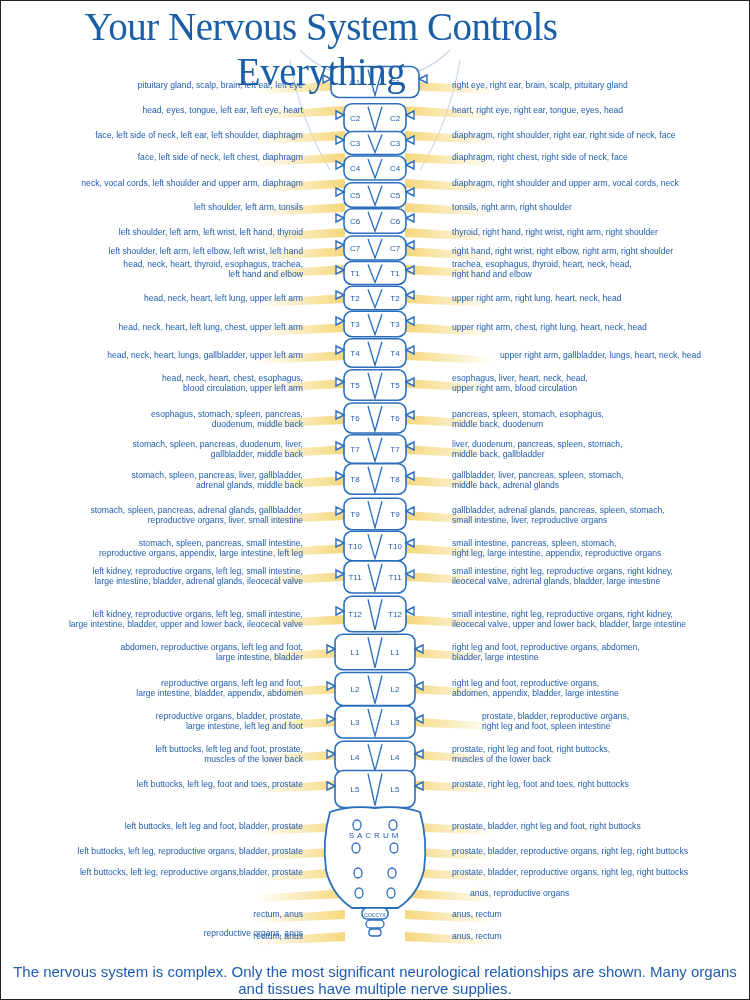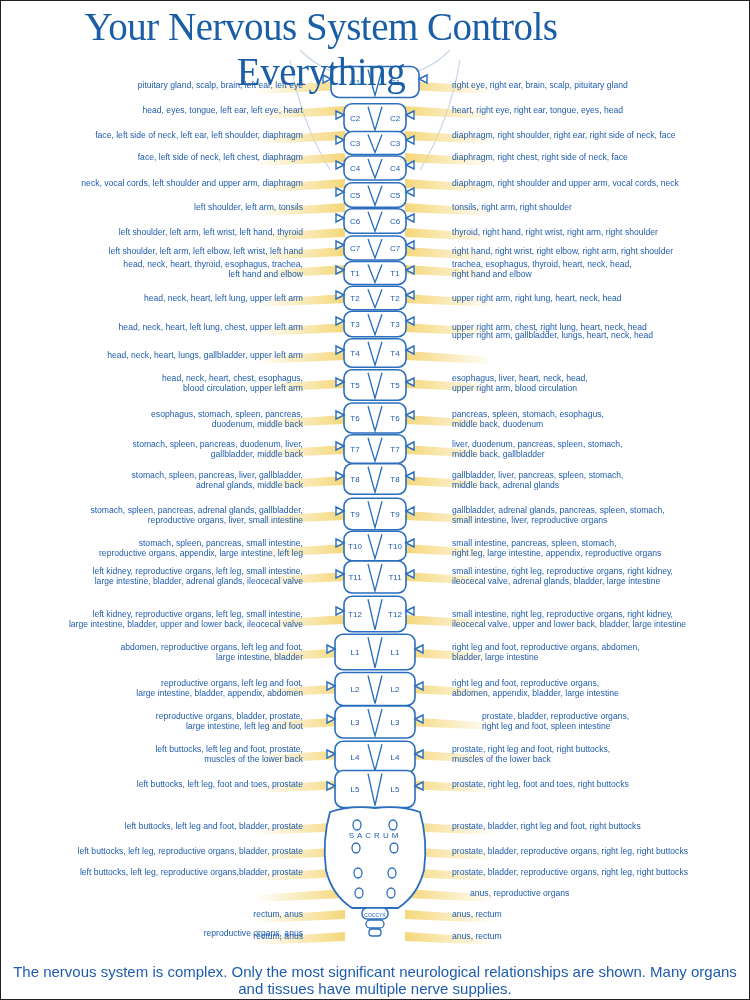--- a/index.html
+++ b/index.html
@@ -321,21 +321,21 @@
     </div>
     <div class="row left" style="top: 322px;">
       <span class="line">head, neck, heart, left lung, chest, upper left arm</span>
     </div>
     <div class="row right" style="top: 322px;">
       <span class="line">upper right arm, chest, right lung, heart, neck, head</span>
     </div>
     <div class="row left" style="top: 350px;">
       <span class="line">head, neck, heart, lungs, gallbladder, upper left arm</span>
     </div>
-    <div class="row right" style="top: 330px;">
+    <div class="row right" style="top: 350px; margin-left: 48px;">
       <span class="line">upper right arm, gallbladder, lungs, heart, neck, head</span>
     </div>
     <div class="row left" style="top: 373px;">
       <span class="line">head, neck, heart, chest, esophagus,</span>
       <span class="line">blood circulation, upper left arm</span>
     </div>
     <div class="row right" style="top: 373px;">
       <span class="line">esophagus, liver, heart, neck, head,</span>
       <span class="line">upper right arm, blood circulation</span>
     </div>

